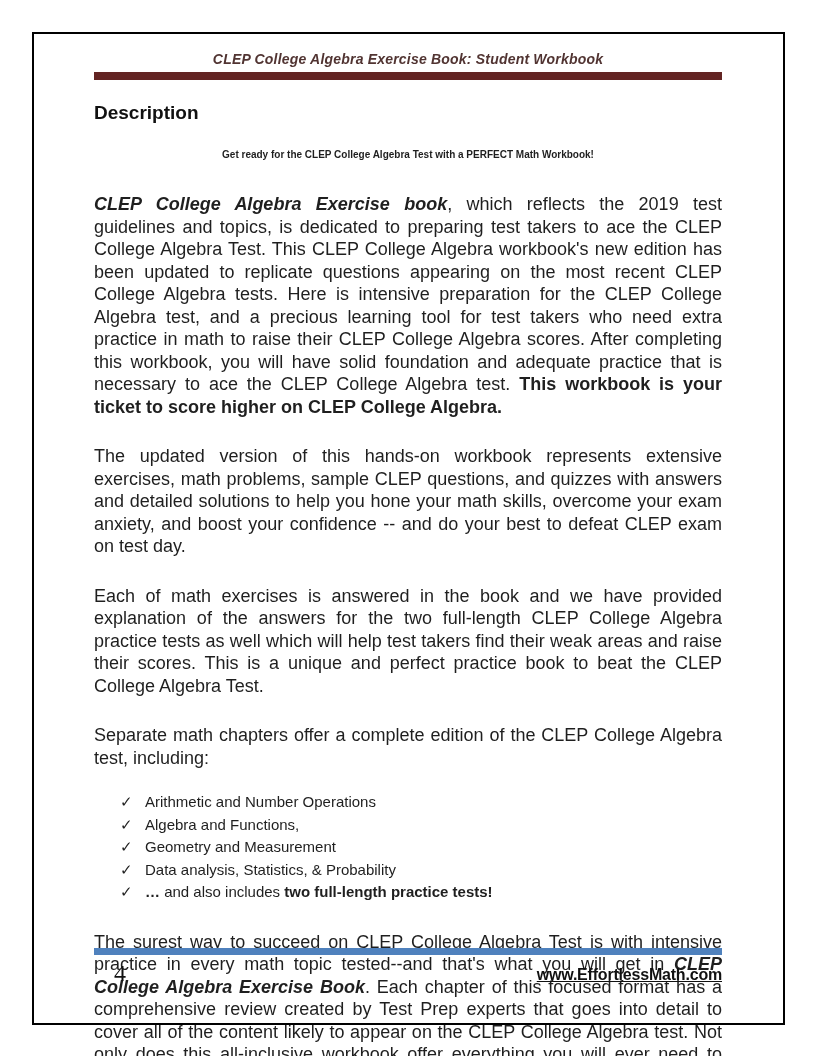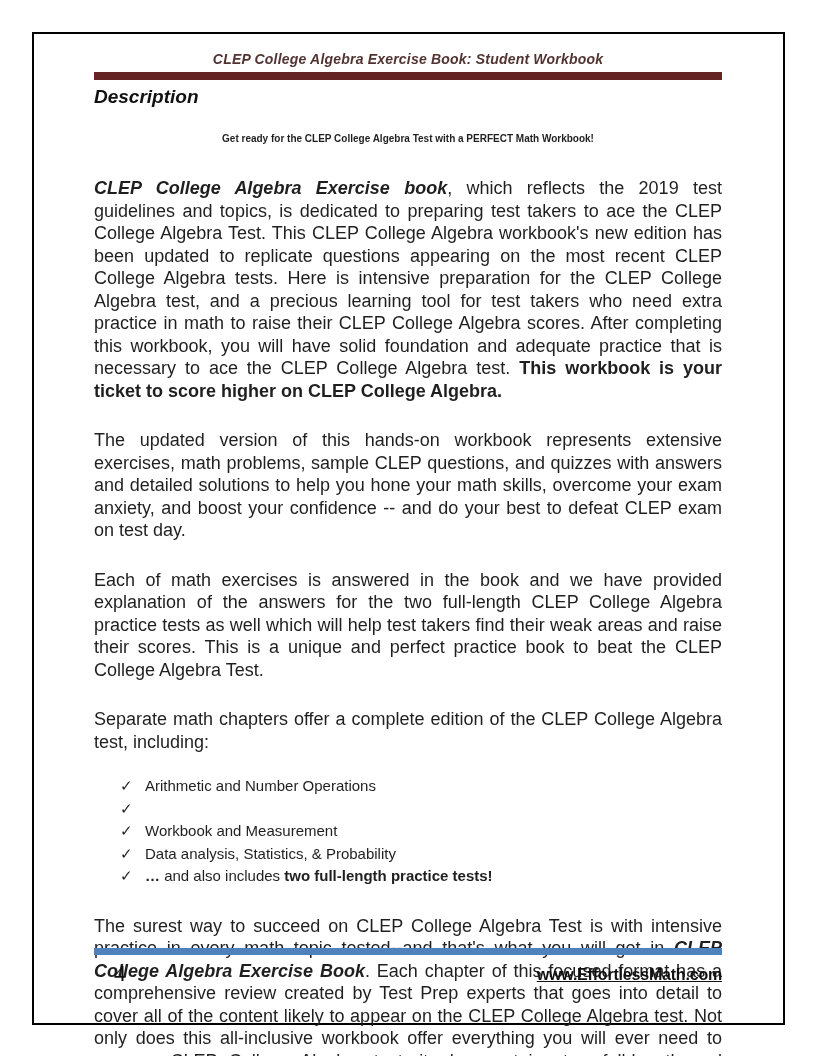--- a/index.html
+++ b/index.html
@@ -30,26 +30,25 @@
     color: var(--title-color, #513432);
     letter-spacing: 0.2px;
     line-height: 20px;
   }
   .header-rule {
     height: 8px;
     margin-top: 3px;
     background: var(--maroon, #632423);
   }
   .section-heading {
-    margin-top: 5px;
+    margin-top: 21px;
     font-size: 19px;
     font-weight: bold;
     color: #111111;
     line-height: 23px;
-    font-style: italic;
   }
   .tagline {
     margin-top: 20px;
     text-align: center;
     font-size: 10px;
     font-weight: bold;
     line-height: 22px;
   }
   .para {
     margin-top: 27px;
@@ -125,24 +124,25 @@
         <p class="para"><span>Separate math chapters offer a complete edition of the CLEP College Algebra test, including:</span></p>
       </div>
 
     <ul class="checklist" id="checklist">
         <li class="check-item">
           <span class="checkmark">✓</span>
           <span><span>Arithmetic and Number Operations</span></span>
         </li>
         <li class="check-item">
           <span class="checkmark">✓</span>
+          <span><span>Algebra and Functions,</span></span>
         </li>
         <li class="check-item">
           <span class="checkmark">✓</span>
-          <span><span>Workbook and Measurement</span></span>
+          <span><span>Geometry and Measurement</span></span>
         </li>
         <li class="check-item">
           <span class="checkmark">✓</span>
           <span><span>Data analysis, Statistics, &amp; Probability</span></span>
         </li>
         <li class="check-item">
           <span class="checkmark">✓</span>
           <span><span style="font-weight: bold;">…</span><span> and also includes </span><span style="font-weight: bold; text-align: center;">two full-length practice tests!</span></span>
         </li>
       </ul>

